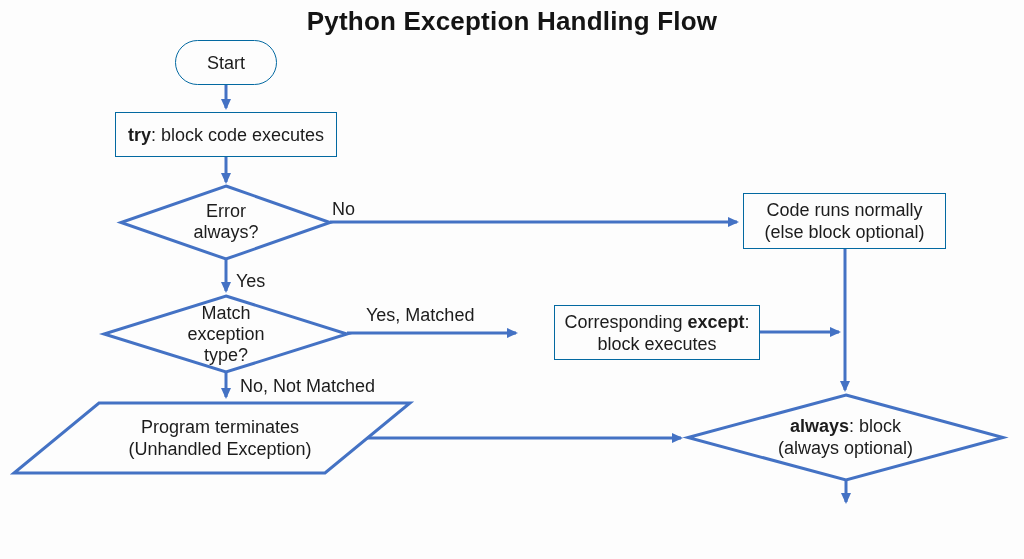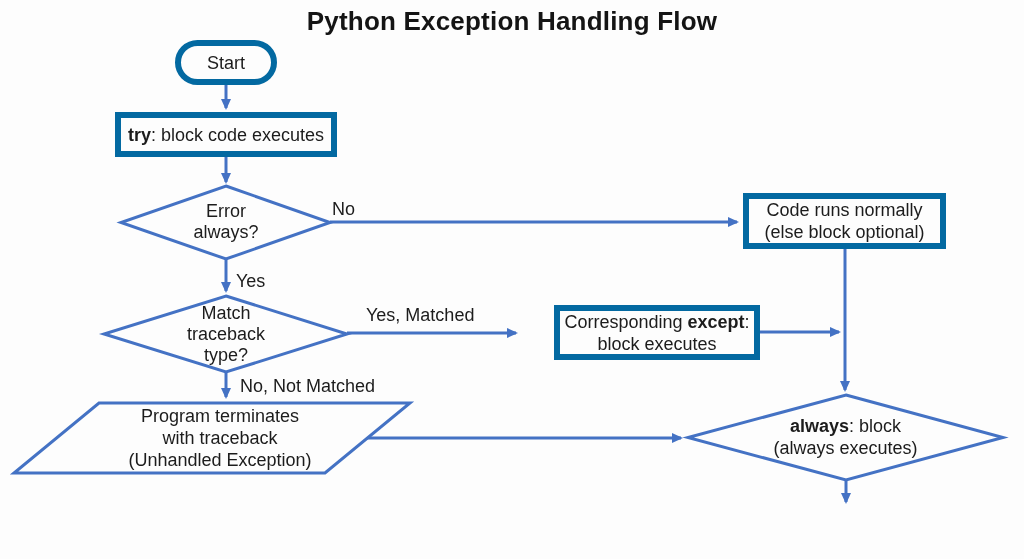--- a/index.html
+++ b/index.html
@@ -15,21 +15,21 @@
   .title{
     position:absolute;left:0;top:6px;width:100%;
     text-align:center;
     font-size:26px;font-weight:600;color:#141414;
     letter-spacing:0.2px;
   }
   svg.layer{position:absolute;left:0;top:0;}
   .node{
     position:absolute;
     box-sizing:border-box;
-    border:6px solid #0369a1;
+    border:1px solid #0369a1;
     background:#fdfdfd;
     display:flex;flex-direction:column;
     justify-content:center;
     text-align:center;
     font-size:18px;line-height:22px;color:#1c1c1c;
   }
   .stadium{border-radius:23px;}
   .overlay{
     position:absolute;
     display:flex;flex-direction:column;
@@ -94,33 +94,32 @@
   </div>
 
 
   <div class="overlay" style="left:146px;top:201px;width:160px;height:42px;">
     <span>Error</span>
     <span>always?</span>
   </div>
 
   <div class="overlay" style="left:146px;top:303px;width:160px;height:63px;">
     <span>Match</span>
-    <span>traceback</span>
+    <span>exception</span>
     <span>type?</span>
   </div>
 
   <div class="overlay" style="left:70px;top:405px;width:300px;height:66px;line-height:22px;">
     <span>Program terminates</span>
-    <span>with traceback</span>
     <span>(Unhandled Exception)</span>
   </div>
 
   <div class="overlay" style="left:720px;top:415px;width:251px;height:44px;line-height:22px;">
     <span><span class="bold">always</span><span>: block</span></span>
-    <span>(always executes)</span>
+    <span>(always optional)</span>
   </div>
 
   <div class="edge-label" style="left:332px;top:199px;">No</div>
   <div class="edge-label" style="left:236px;top:261px;margin-top:10px;">Yes</div>
   <div class="edge-label" style="left:366px;top:305px;">Yes, Matched</div>
   <div class="edge-label" style="left:240px;top:376px;">No, Not Matched</div>
 
 </div>
 
 </body></html>

